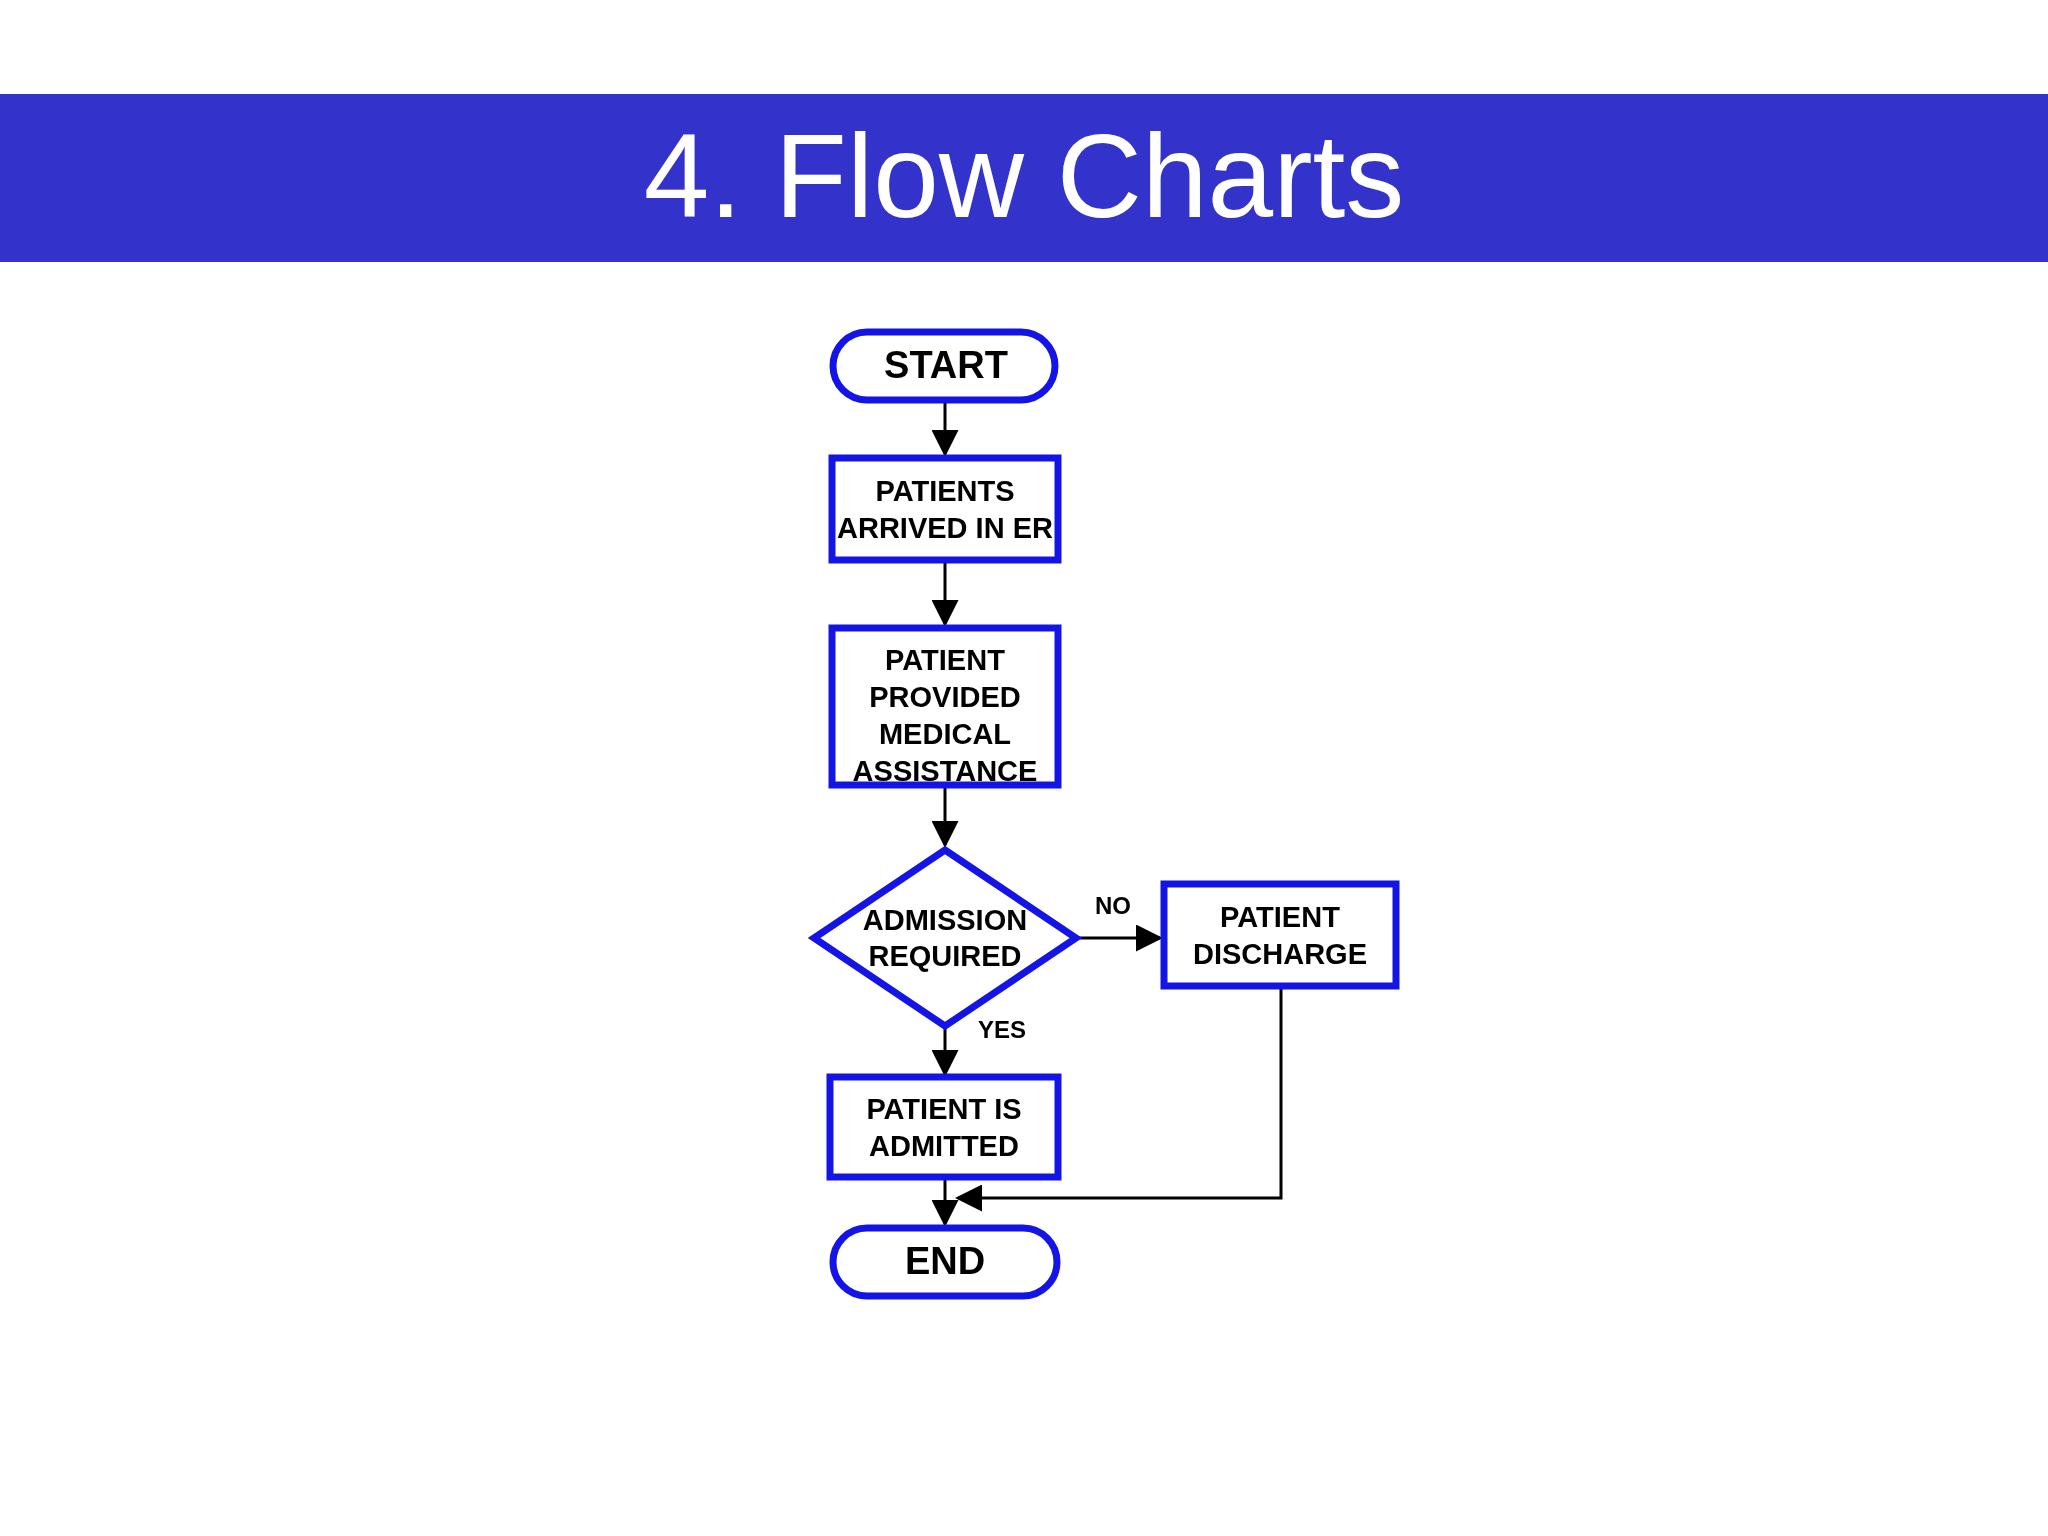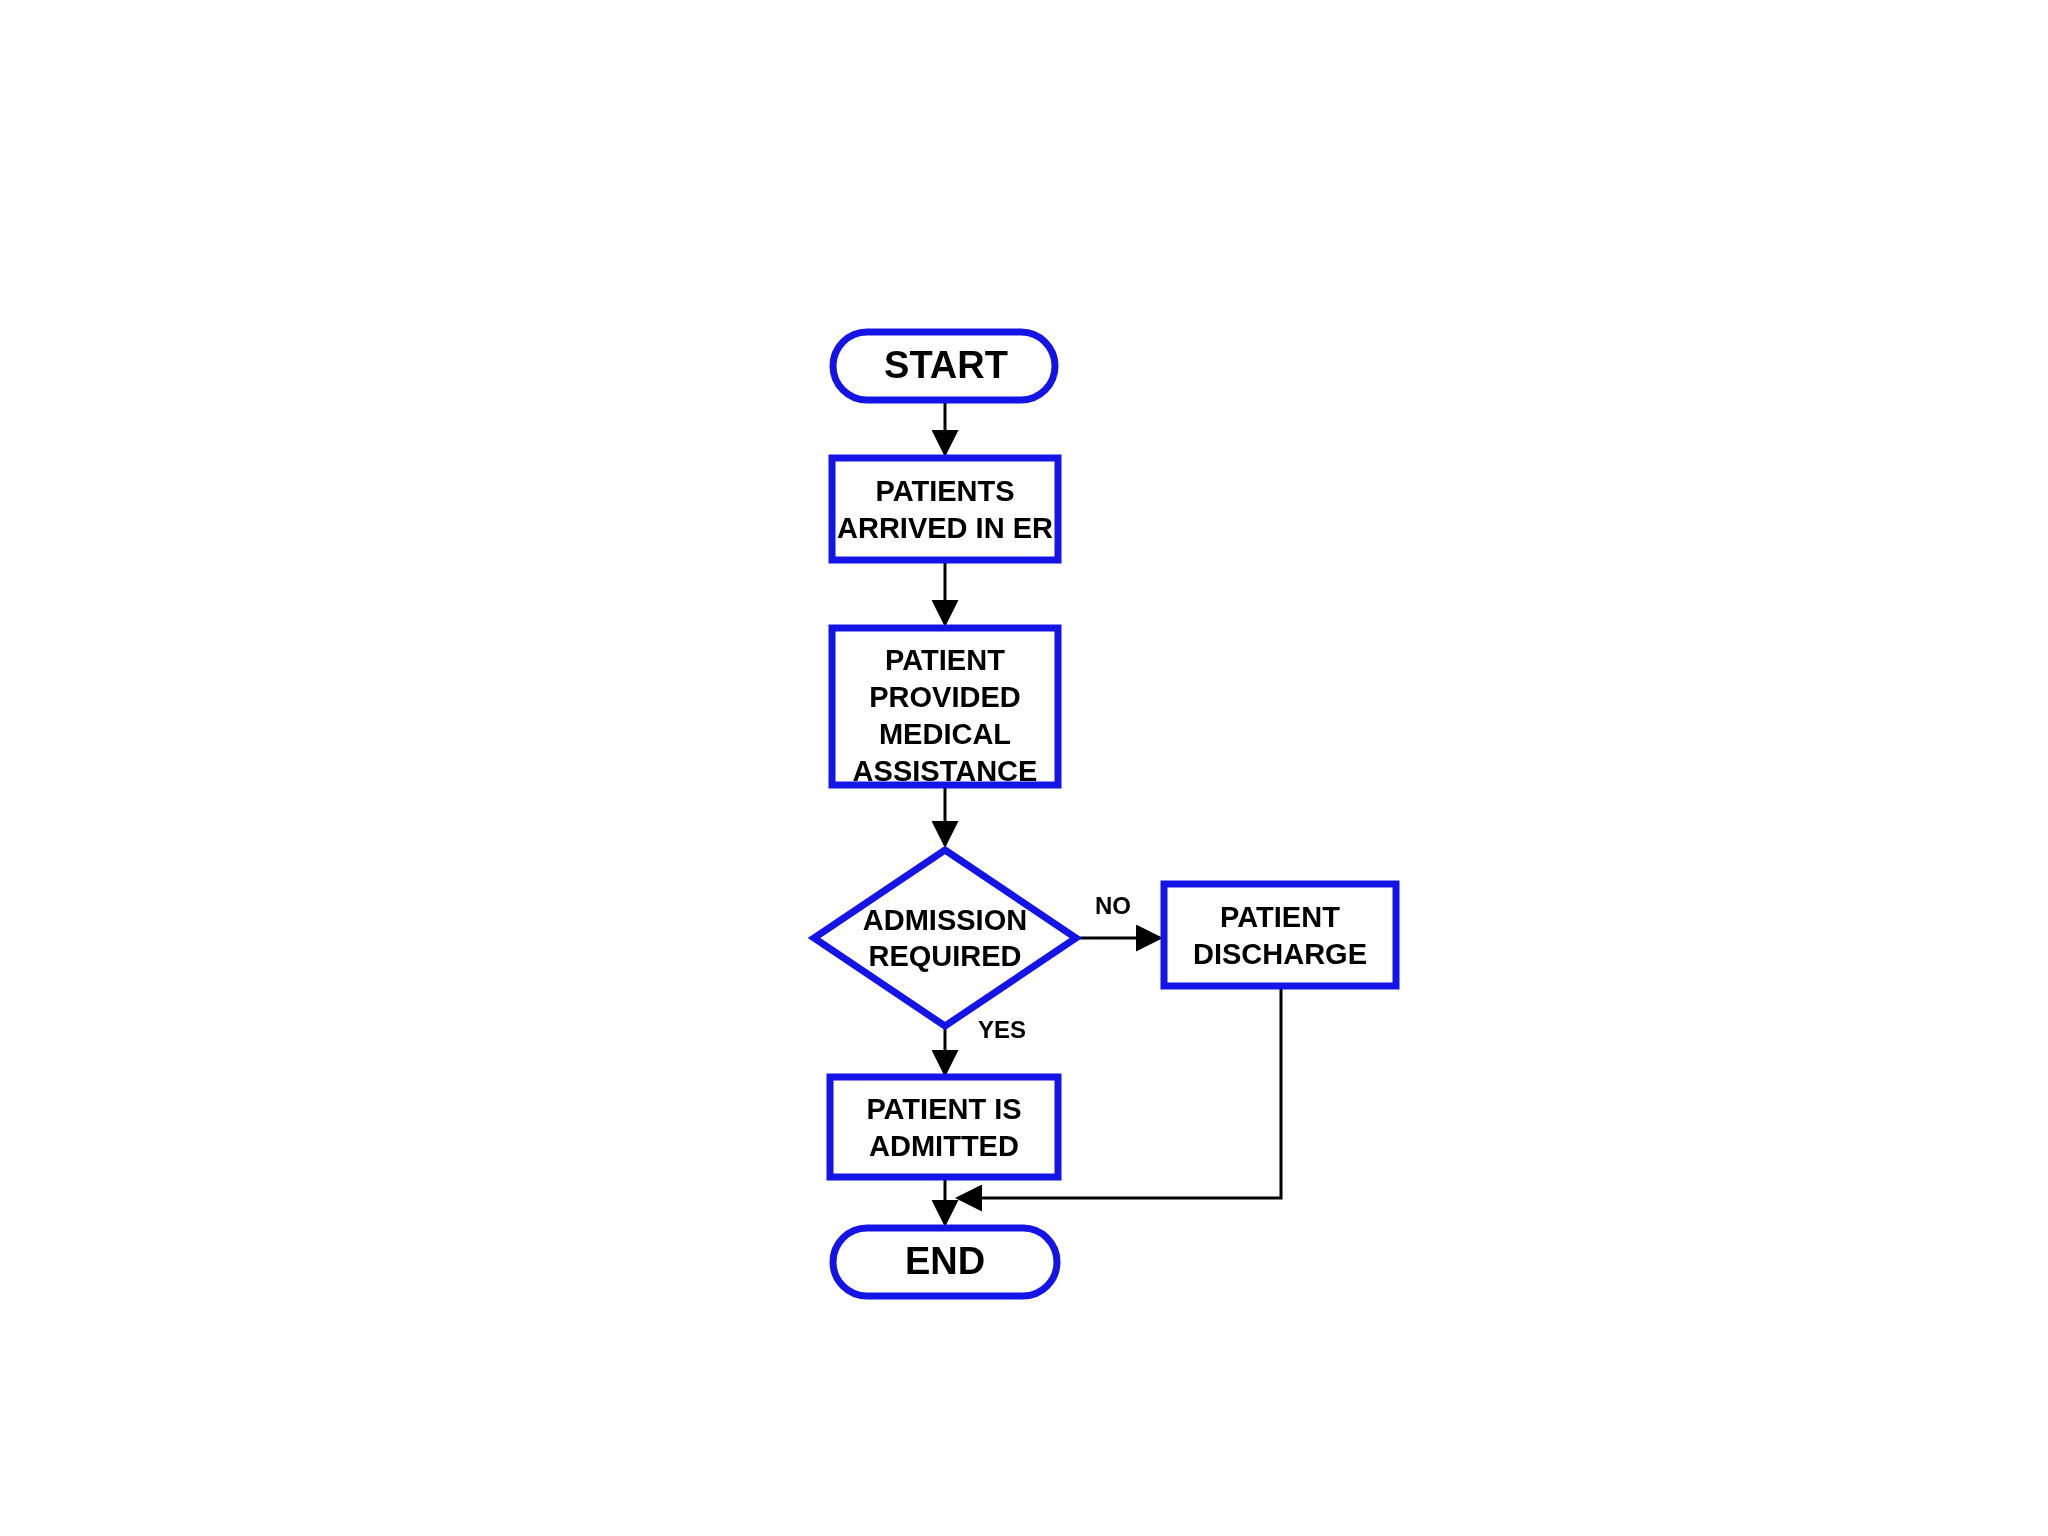--- a/index.html
+++ b/index.html
@@ -74,20 +74,23 @@
     stroke: #000000;
     stroke-width: 3;
     fill: none;
   }
 </style>
 </head>
 <body>
 
 <div id="slide">
 
+  <div id="title-banner">
+    <div id="title-text">4. Flow Charts</div>
+  </div>
 
   <div id="flowchart">
     <svg width="2048" height="1274" viewBox="0 0 2048 1274" xmlns="http://www.w3.org/2000/svg">
       <defs>
         <marker id="arrowhead" markerWidth="9" markerHeight="9" refX="8" refY="4.5" orient="auto" markerUnits="strokeWidth">
           <path d="M0,0 L9,4.5 L0,9 z" fill="#000000"></path>
         </marker>
         <marker id="arrowhead-left" markerWidth="9" markerHeight="9" refX="8" refY="4.5" orient="auto" markerUnits="strokeWidth">
           <path d="M0,0 L9,4.5 L0,9 z" fill="#000000"></path>
         </marker>

